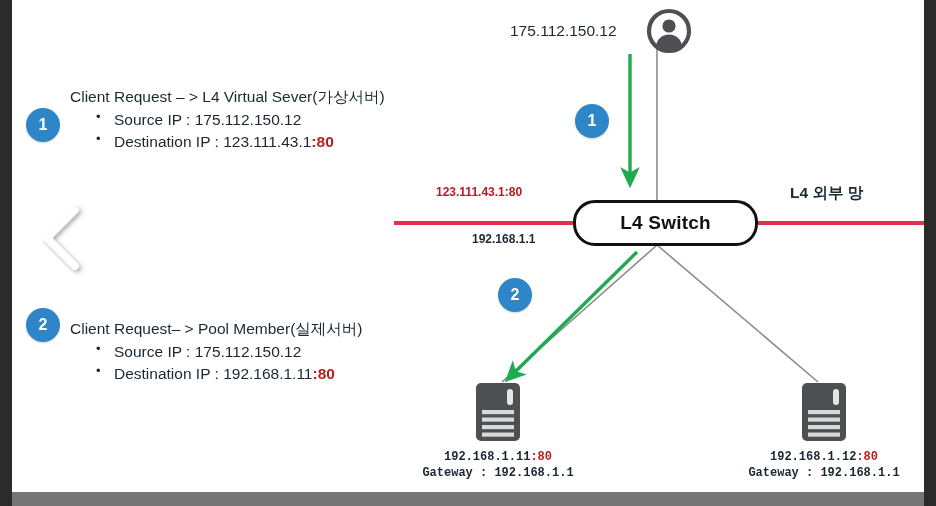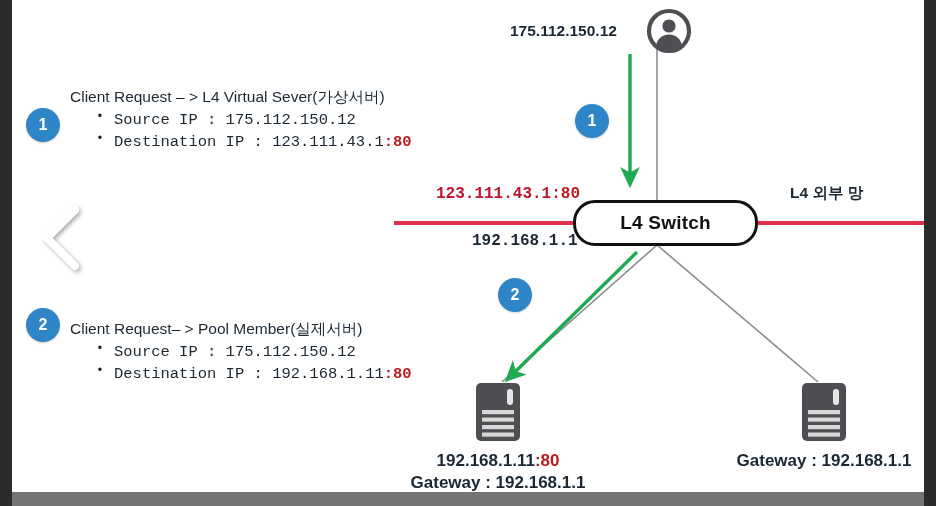--- a/index.html
+++ b/index.html
@@ -67,21 +67,20 @@
     line-height: 1.46;
     white-space: nowrap;
   }
   .callout .head {
     font-size: 15.5px;
   }
   .callout ul {
     margin: 0;
     padding: 0 0 0 26px;
     list-style: none;
-    font-family: Liberation Mono, monospace;
   }
   .callout li {
     position: relative;
     padding-left: 18px;
   }
   .callout li::before {
     content: "\2022";
     position: absolute;
     left: 0;
     top: -1px;
@@ -129,58 +128,58 @@
   }
   .net-label {
     position: absolute;
     font-size: 15.5px;
     font-weight: bold;
     color: #1b2733;
     white-space: nowrap;
   }
   .ip-label {
     position: absolute;
-    font-size: 16px;
-    font-weight: bold;
-    white-space: nowrap;
-    color: #1b2733;
-    font-family: Liberation Mono, monospace;
+    font-size: 12px;
+    font-weight: bold;
+    white-space: nowrap;
+    color: #1b2733;
   }
   #vip-label { color: #c0152c; }
 
   #client-ip {
     position: absolute;
     left: 498px;
     top: 22px;
     font-size: 15.5px;
-    font-weight: bold;
+    font-weight: normal;
     color: #1b2733;
     white-space: nowrap;
   }
   #client-icon {
     position: absolute;
     left: 634px;
     top: 8px;
     width: 46px;
     height: 46px;
   }
 
   .server-icon {
     position: absolute;
     width: 46px;
     height: 60px;
   }
   .server-caption {
     position: absolute;
     text-align: center;
-    font-size: 17px;
+    font-size: 12px;
     font-weight: bold;
     color: #1b2733;
     line-height: 1.32;
     white-space: nowrap;
+    font-family: Liberation Mono, monospace;
   }
 
   .diag-badge { z-index: 6; }
 
   svg.overlay {
     position: absolute;
     left: 0; top: 0;
     width: 912px;
     height: 492px;
     pointer-events: none;
@@ -288,20 +287,21 @@
     <svg width="46" height="60" viewBox="0 0 46 60">
       <rect x="1" y="1" width="44" height="58" rx="5" ry="5" fill="#4d4f53"></rect>
       <rect x="32" y="7" width="6" height="16" rx="3" ry="3" fill="#e6e6e6"></rect>
       <rect x="7" y="28" width="32" height="4.2" fill="#d8d8d8"></rect>
       <rect x="7" y="35.5" width="32" height="4.2" fill="#d8d8d8"></rect>
       <rect x="7" y="43" width="32" height="4.2" fill="#d8d8d8"></rect>
       <rect x="7" y="50.5" width="32" height="4.2" fill="#d8d8d8"></rect>
     </svg>
   </div>
   <div class="server-caption" style="left:712px; top:450px; width:200px;">
+    <div><span>192.168.1.12</span><span class="port">:80</span></div>
     <div>Gateway : 192.168.1.1</div>
   </div>
 
   <div class="step-badge diag-badge" style="left:563px; top:104px;">
     <span>1</span>
   </div>
   <div class="step-badge diag-badge" style="left:486px; top:278px;">
     <span>2</span>
   </div>
 

